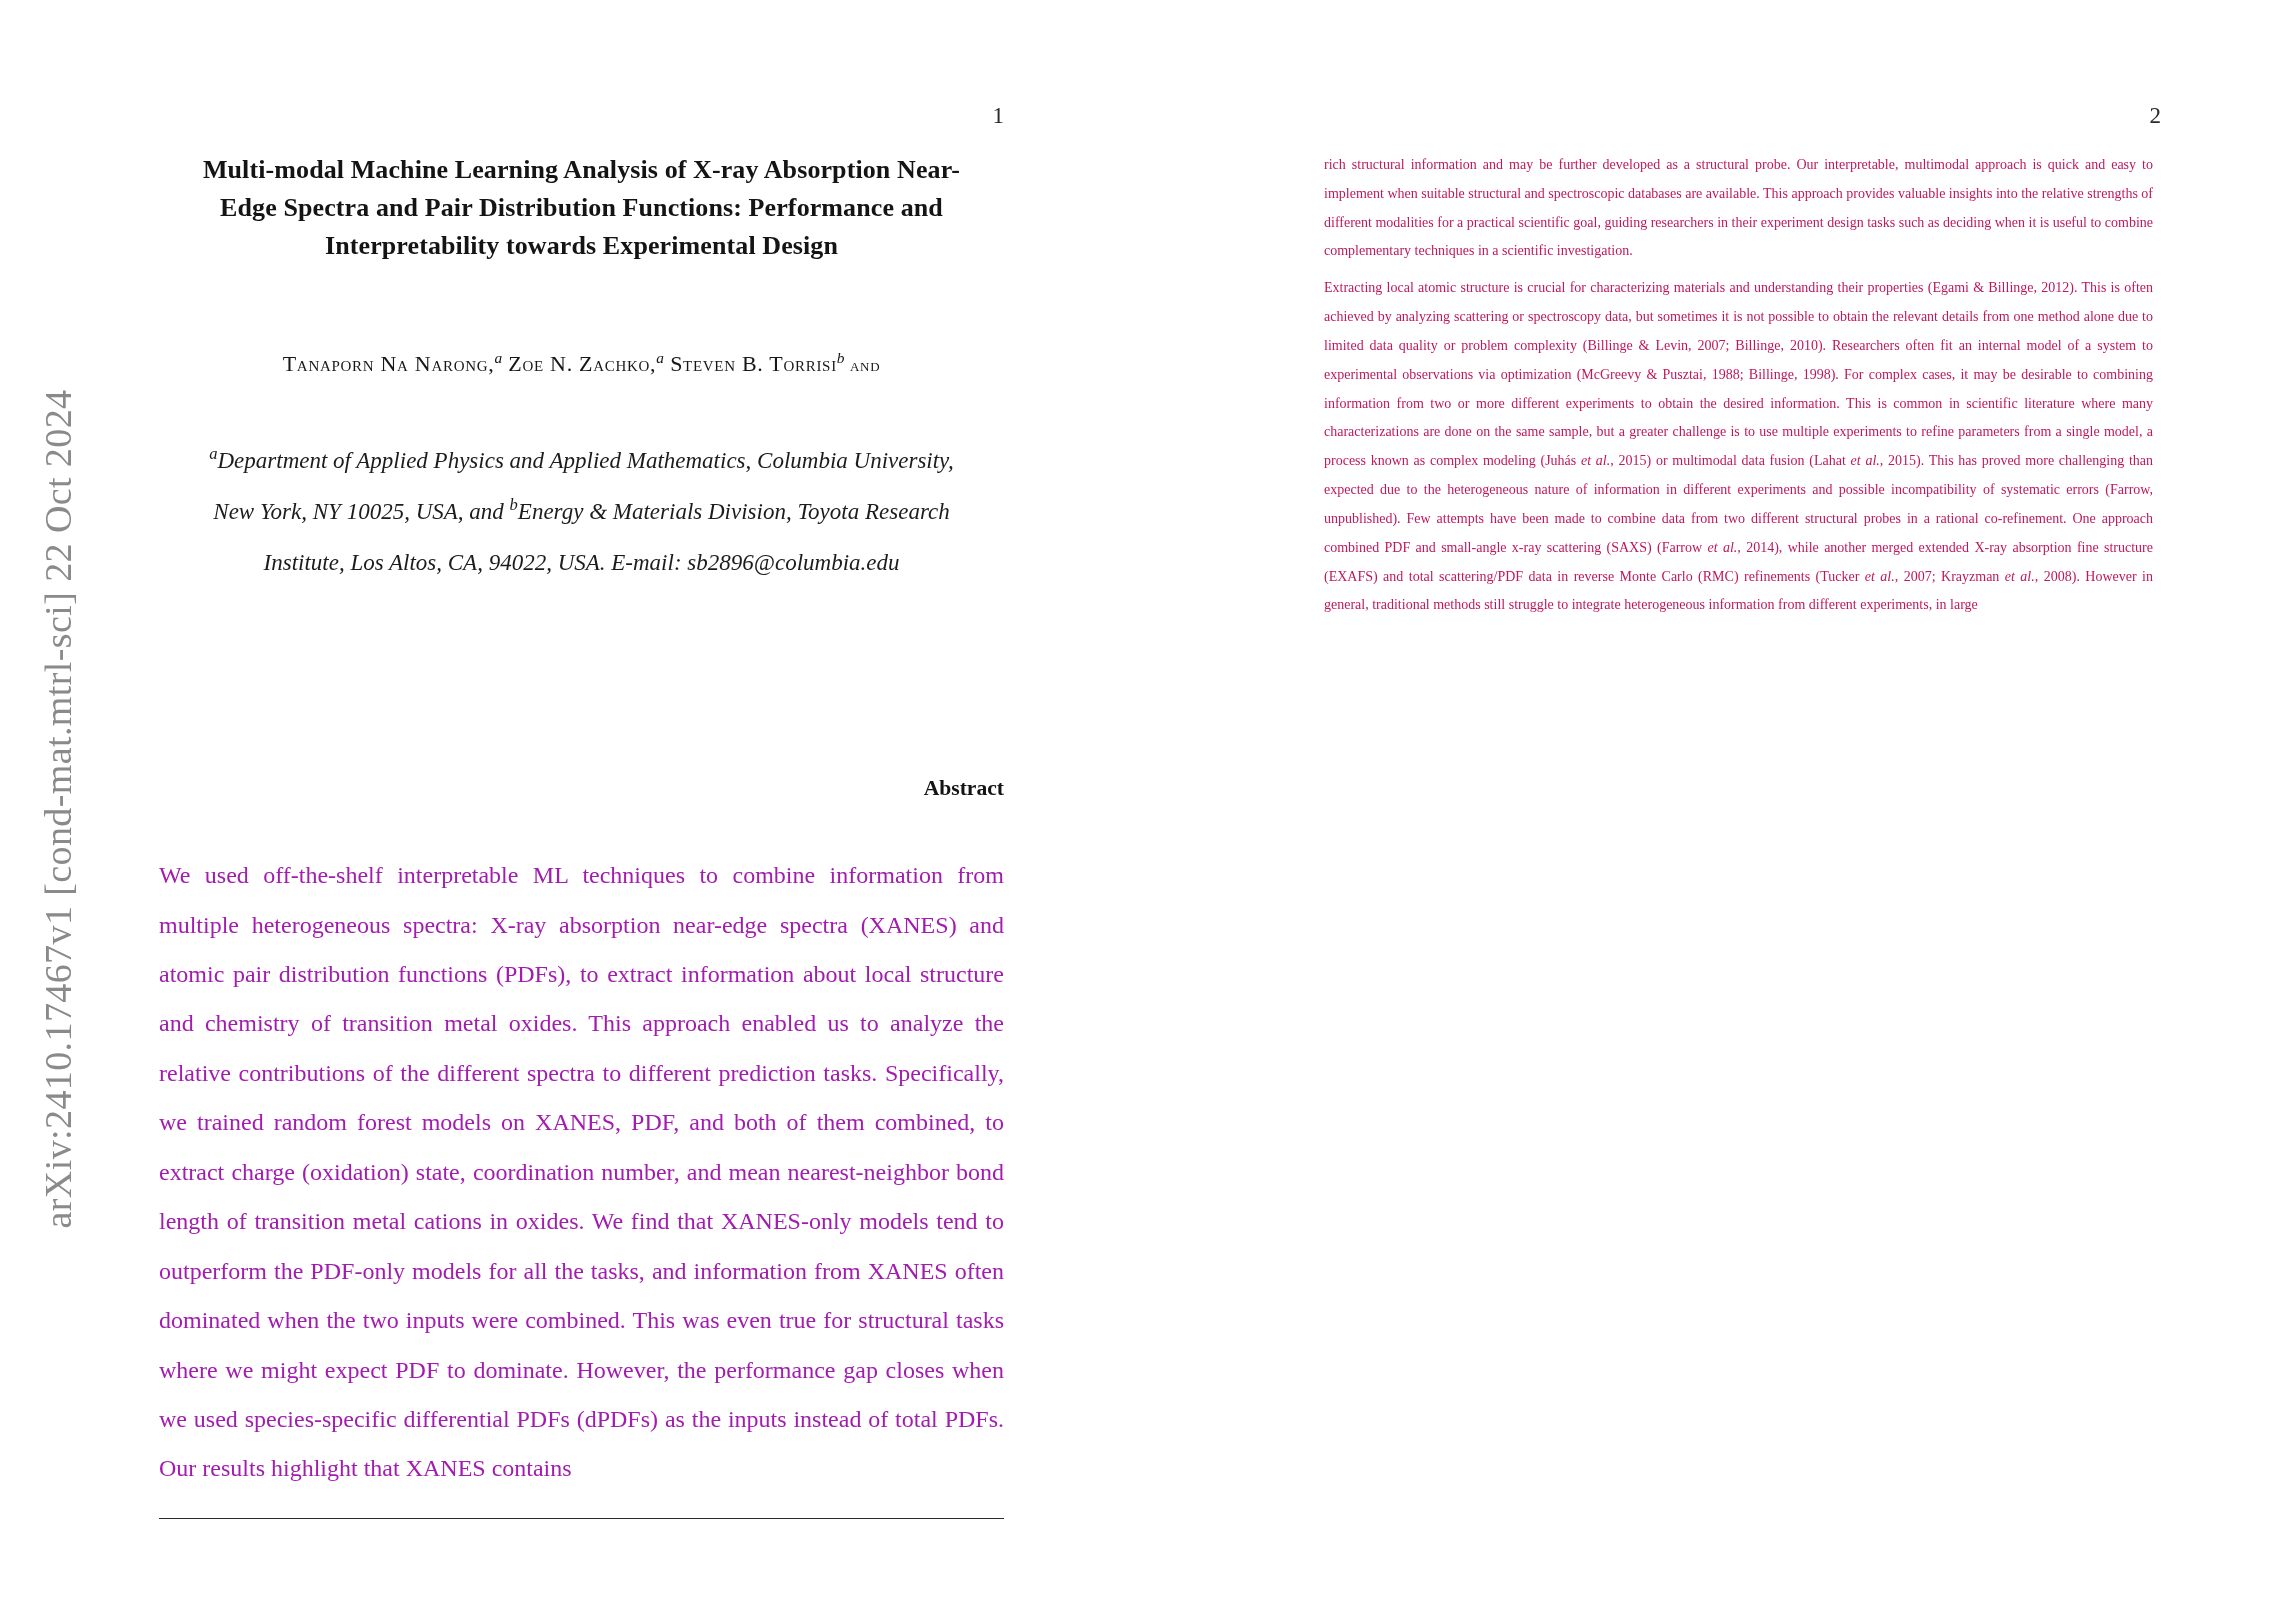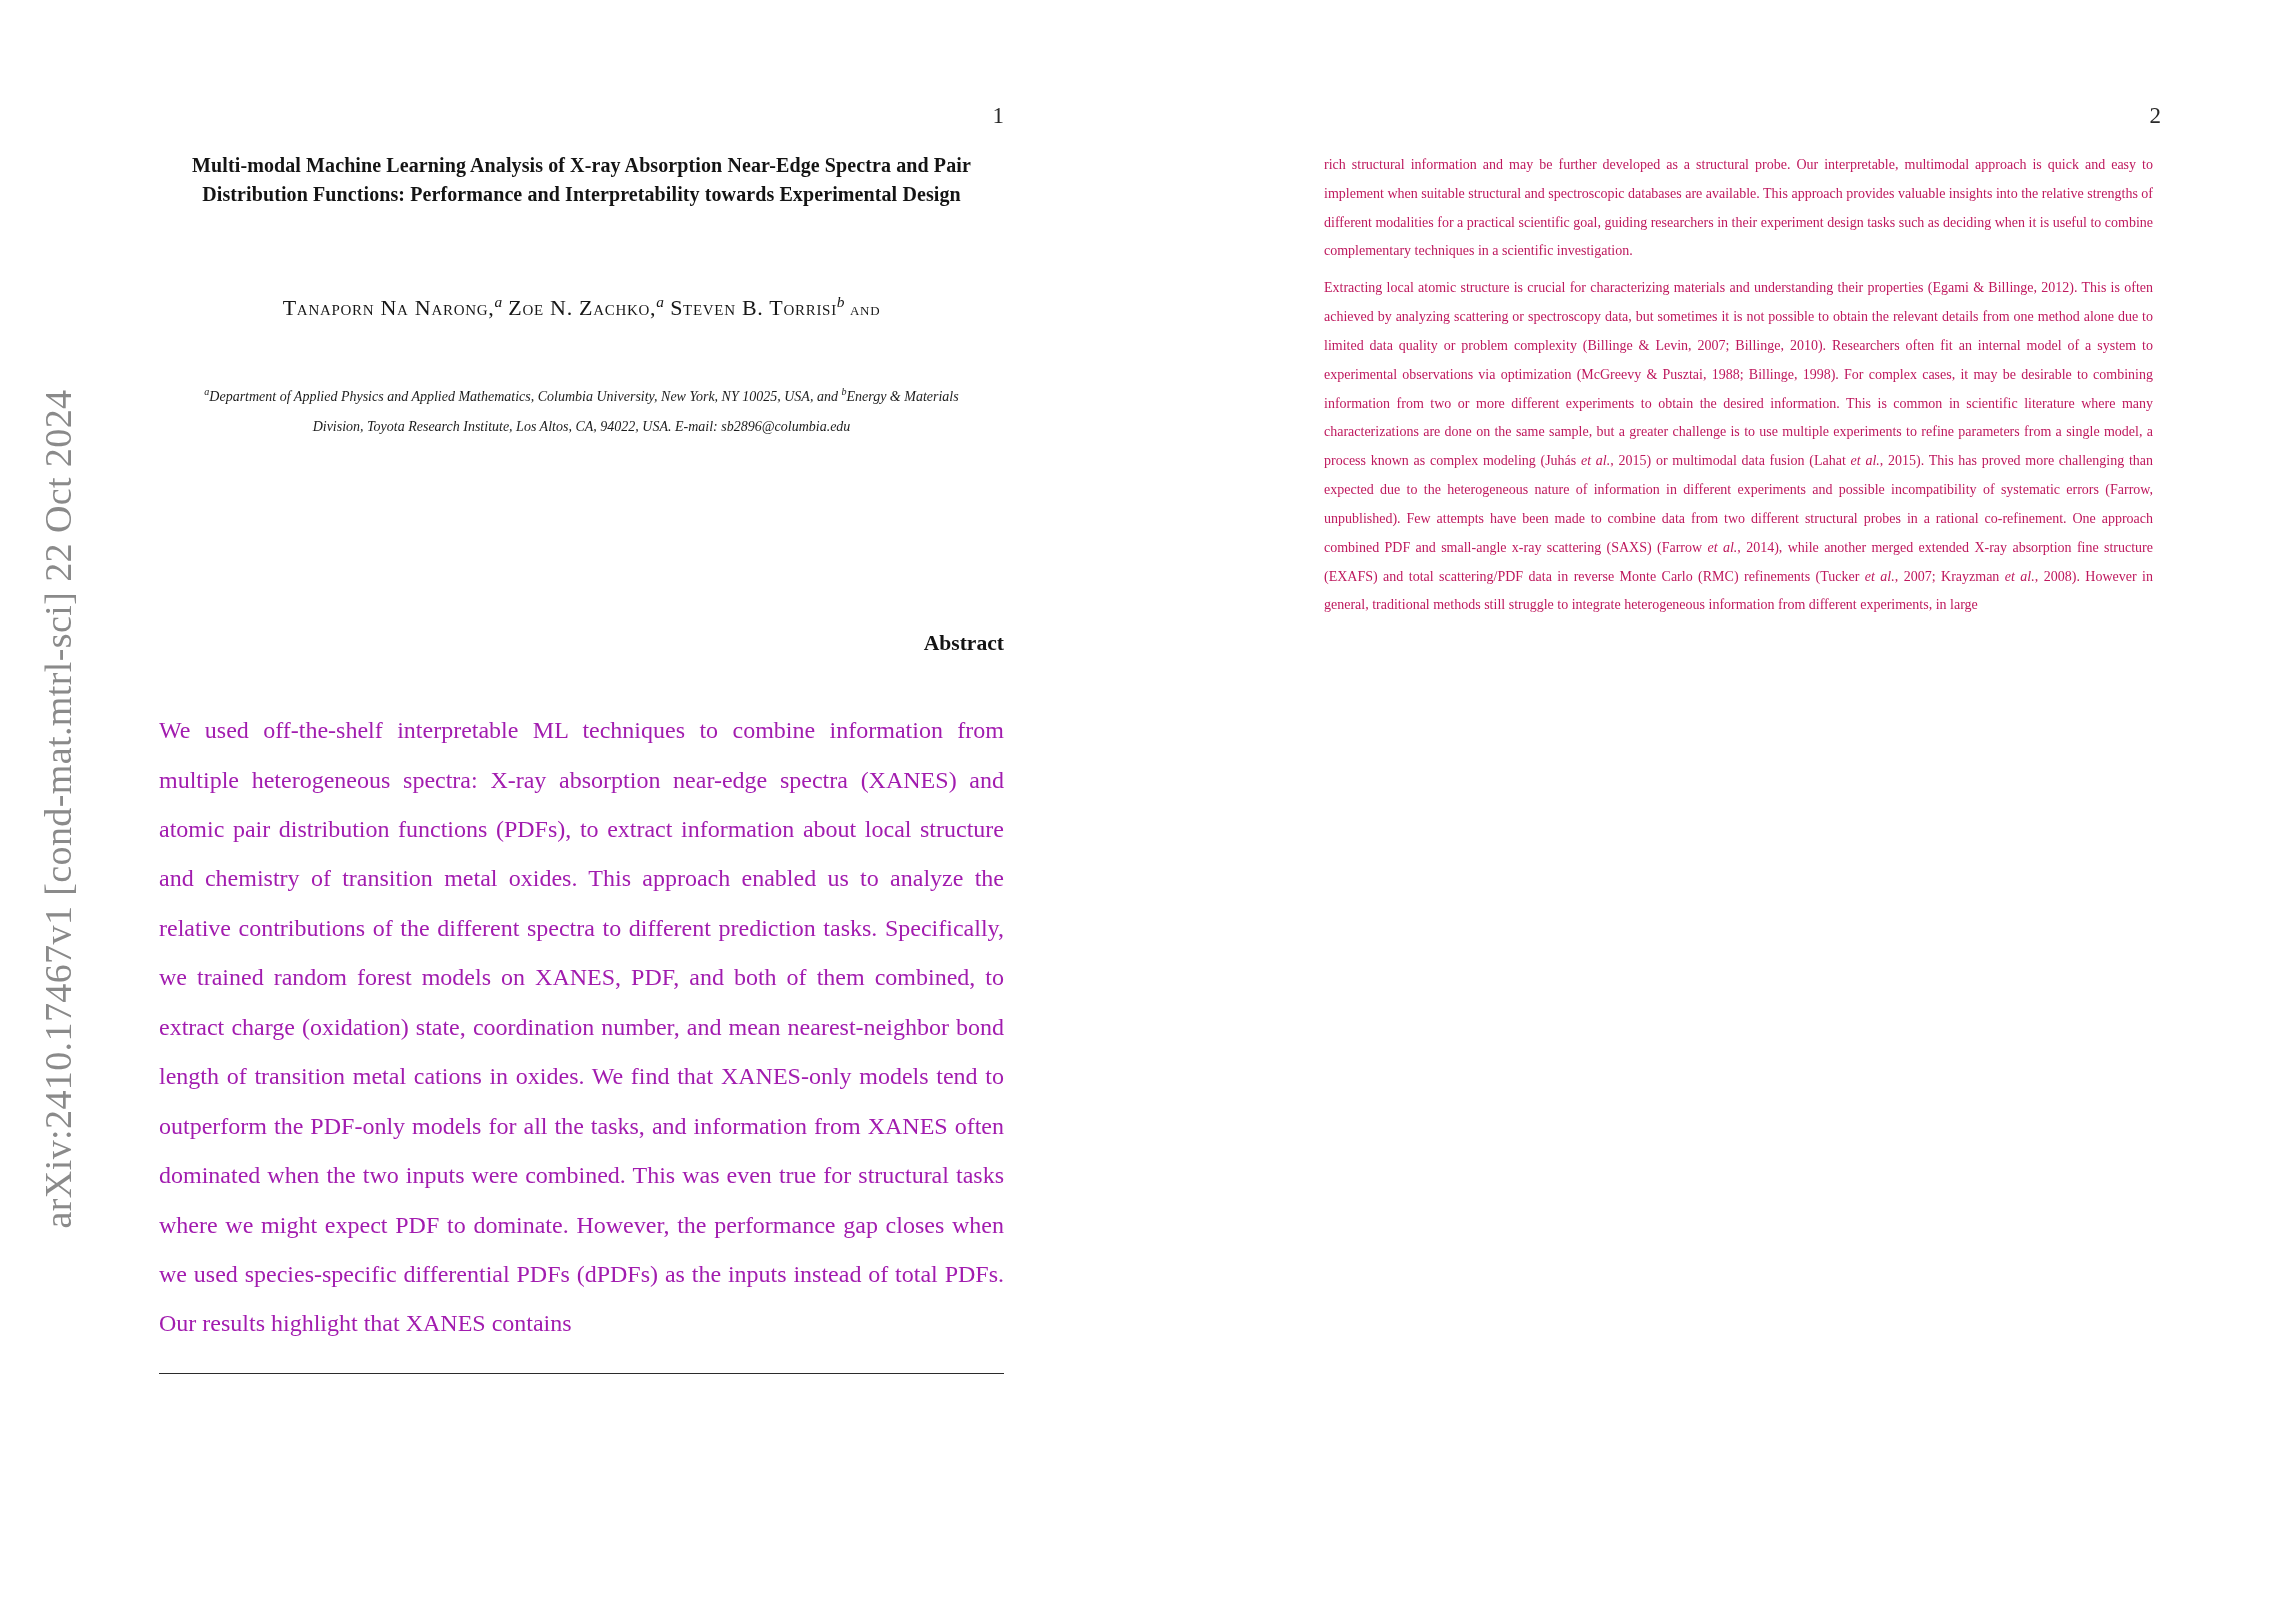--- a/index.html
+++ b/index.html
@@ -70,21 +70,21 @@
     color: #2a2a2a;
     height: 29px;
     line-height: 29px;
     margin-bottom: 21px;
   }
 
   
   .paper-title {
     text-align: center;
     font-weight: bold;
-    font-size: 20px;
+    font-size: 26px;
     line-height: 1.46;
     letter-spacing: 0.1px;
     margin: 0 auto;
     width: 807px;
     color: #141414;
   }
 
   
   .authors-block {
     margin-top: 85px;
@@ -110,21 +110,21 @@
   .author-line .conj {
     font-variant: small-caps;
     font-size: 0.86em;
   }
 
   
   .affiliation {
     margin-top: 60px;
     text-align: center;
     font-style: italic;
-    font-size: 14px;
+    font-size: 23px;
     line-height: 2.2;
     color: #1c1c1c;
     width: 788px;
     margin-left: auto;
     margin-right: auto;
   }
   .affiliation sup {
     font-style: italic;
     font-size: 0.72em;
     vertical-align: super;

